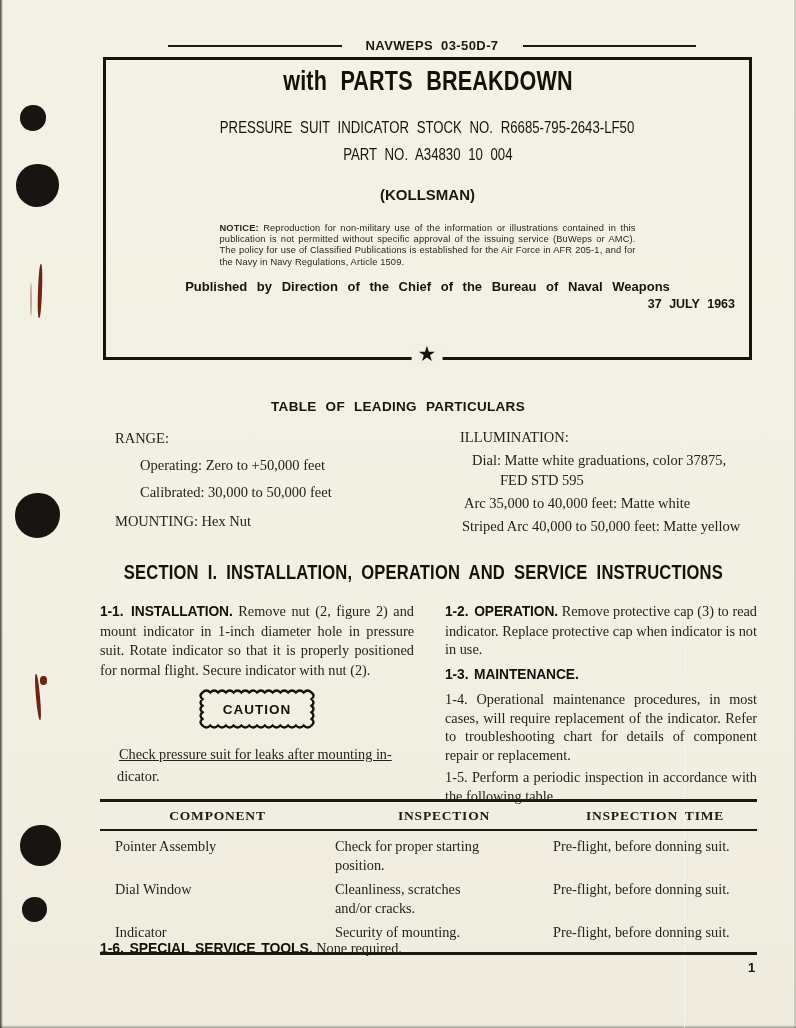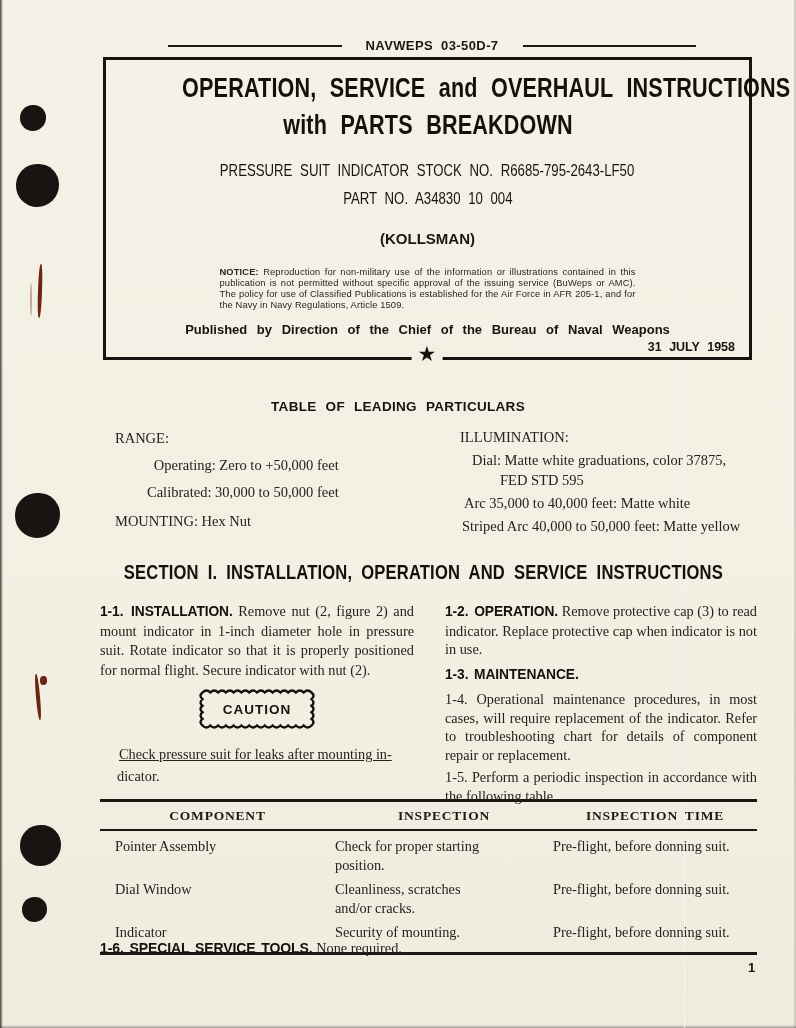--- a/index.html
+++ b/index.html
@@ -48,21 +48,21 @@
     font-size:21px;line-height:1;color:#14110c;background:#f2efe3;padding:0 6px;}
 
   
   .lp-heading{position:absolute;top:399px;left:0;width:100%;text-align:center;
     font-family:"Liberation Sans",sans-serif;font-weight:bold;font-size:13.5px;
     word-spacing:5px;letter-spacing:.3px;color:#17140f;}
   .lp-col{position:absolute;font-size:14.5px;color:#26221c;}
   .lp-left{left:115px;top:429px;}
   .lp-right{left:460px;top:429px;}
   .lp-line{margin-bottom:9px;line-height:18px;}
-  .ind25{margin-left:32px;text-align:right;}
+  .ind25{margin-left:25px;}
   .ind12{margin-left:12px;}
   .ind40{margin-left:40px;}
   .ind4{margin-left:4px;}
   .ind2{margin-left:2px;}
   .lp-right .lp-line{margin-bottom:3px;line-height:17px;}
   .lp-right .gap{margin-bottom:6px;}
 
   
   .sec-heading{position:absolute;top:561px;left:0;width:100%;text-align:center;
     font-family:"Liberation Sans",sans-serif;font-weight:bold;font-size:19.5px;color:#14110c;padding-left:25px;}
@@ -118,28 +118,27 @@
   <div class="stain" style="left:36px;top:674px;width:4px;height:46px;transform:rotate(-5deg);"></div>
   <div class="stain" style="left:40px;top:676px;width:7px;height:9px;"></div>
 
   <div class="doc-header">
     <span class="rule"></span>
     <span class="doc-num">NAVWEPS 03-50D-7</span>
     <span class="rule"></span>
   </div>
 
   <div class="title-box">
-    <div class="t-main"><span class="cond">OPERATION, SERVICE and OVERHAUL INSTRUCTIONS</span></div>
     <div class="t-main t-main2"><span class="cond">with PARTS BREAKDOWN</span></div>
     <div class="t-sub"><span class="cond">PRESSURE SUIT INDICATOR STOCK NO. R6685-795-2643-LF50</span></div>
     <div class="t-sub t-sub2"><span class="cond">PART NO. A34830 10 004</span></div>
     <div class="t-mfr">(KOLLSMAN)</div>
     <div class="notice"><b>NOTICE:</b><span> Reproduction for non-military use of the information or illustrations contained in this publication is not permitted without specific approval of the issuing service (BuWeps or AMC). The policy for use of Classified Publications is established for the Air Force in AFR 205-1, and for the Navy in Navy Regulations, Article 1509.</span></div>
     <div class="published">Published by Direction of the Chief of the Bureau of Naval Weapons</div>
-    <div class="date">31 JULY 1958</div>
+    <div class="date">37 JULY 1963</div>
   </div>
   <div class="star">★</div>
 
   <div class="lp-heading">TABLE OF LEADING PARTICULARS</div>
   <div class="lp-col lp-left">
     <div class="lp-line">RANGE:</div>
     <div class="lp-line ind25">Operating: Zero to +50,000 feet</div>
     <div class="lp-line ind25" style="margin-bottom:11px;">Calibrated: 30,000 to 50,000 feet</div>
     <div class="lp-line">MOUNTING: Hex Nut</div>
   </div>

